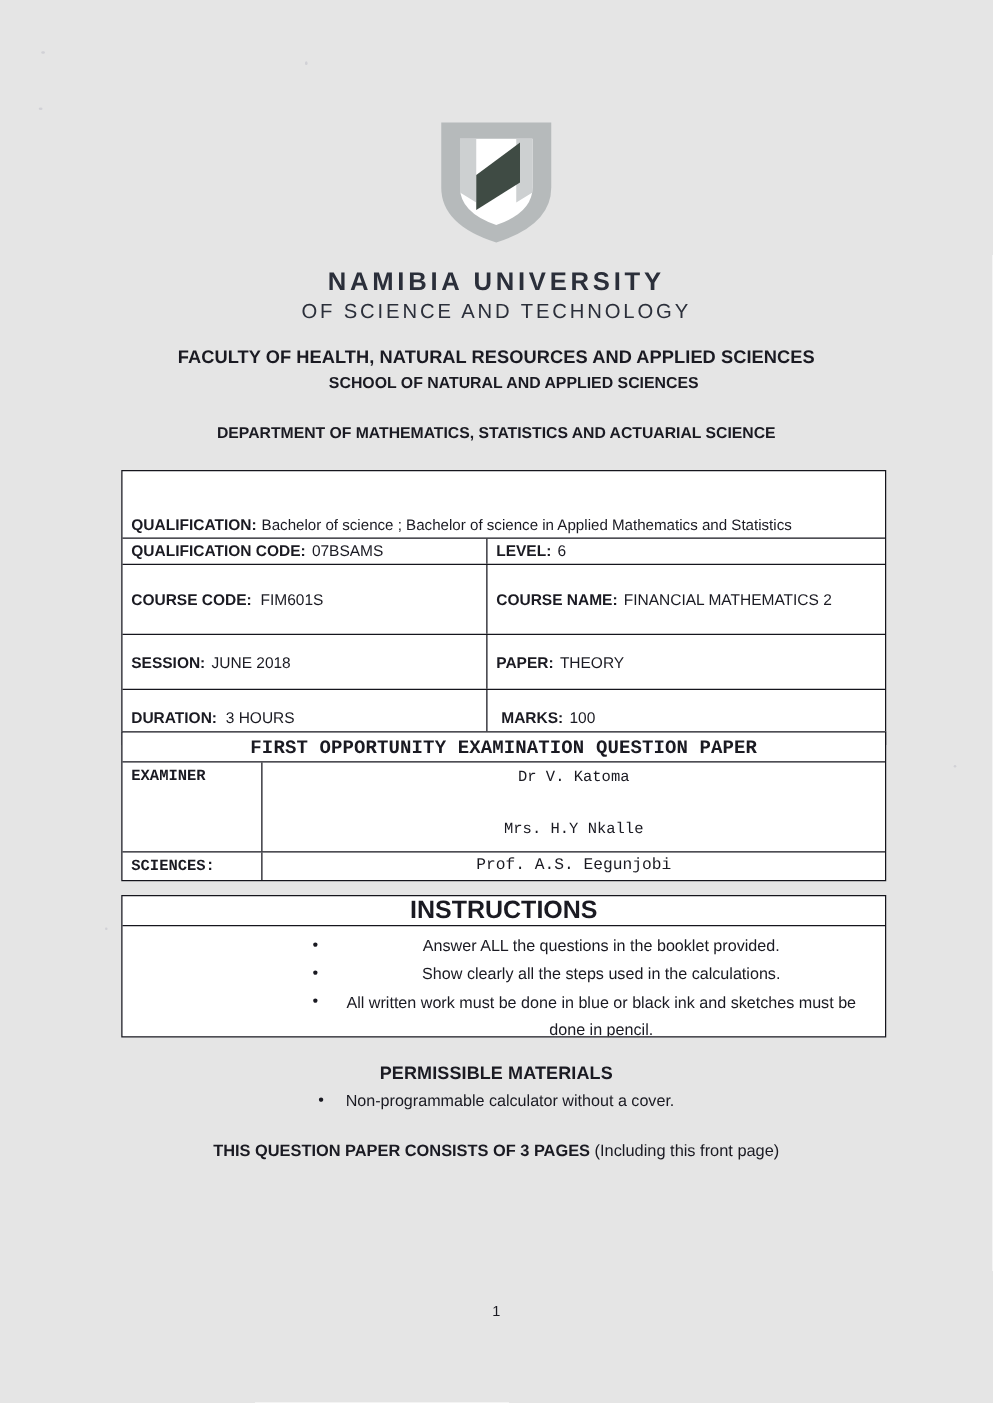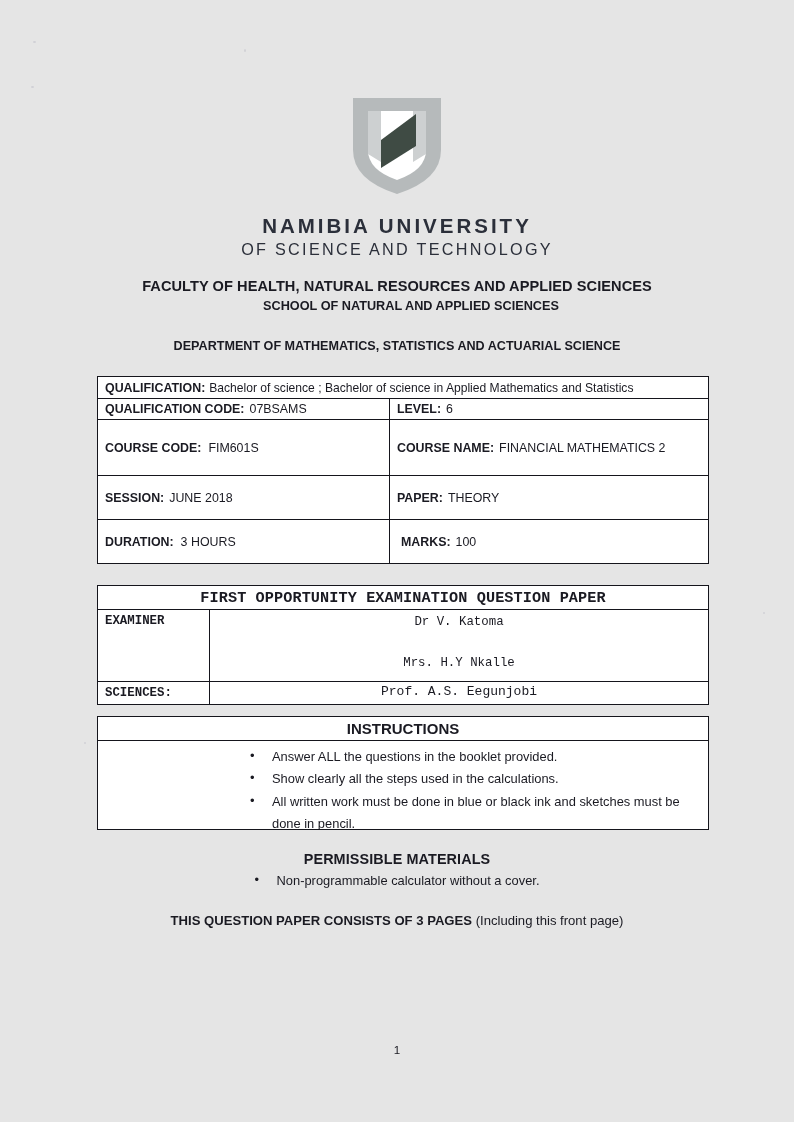--- a/index.html
+++ b/index.html
@@ -109,21 +109,21 @@
     align-items: center;
     font-size: 12.4px;
     overflow: hidden;
   }
   .cell.divider { border-left: 1.3px solid #15151c; }
   .lbl { font-weight: 700; }
   .val { font-weight: 400; }
 
   
   #tbl-qualification { left: 97px; top: 376px; width: 612px; }
-  #tbl-qualification .r-qual    { height: 21px; }
+  #tbl-qualification .r-qual    { height: 21px; margin-top: 32px; }
   #tbl-qualification .r-code    { height: 21px; }
   #tbl-qualification .r-course  { height: 56px; }
   #tbl-qualification .r-session { height: 44px; }
   #tbl-qualification .r-duration{ height: 44px; }
   #tbl-qualification .c-left  { width: 291px; }
   #tbl-qualification .c-right { flex: 1; }
   #tbl-qualification .r-qual .c-full { width: 100%; }
   #tbl-qualification .r-qual .val { font-size: 12.1px; }
 
   
@@ -159,24 +159,24 @@
     padding-top: 0;
     font-size: 13px;
   }
 
   
   #tbl-instructions { left: 97px; top: 716px; width: 612px; }
   #tbl-instructions .r-title { height: 23px; }
   #tbl-instructions .r-title .cell {
     width: 100%;
     justify-content: center;
-    font-size: 15px;
-    font-weight: 700;
-  }
-  #tbl-instructions .r-body { height: 89px; }
+    font-size: 20px;
+    font-weight: 700;
+  }
+  #tbl-instructions .r-body { height: 89px; text-align: center; }
   #tbl-instructions .r-body .cell {
     width: 100%;
     align-items: flex-start;
     padding: 5px 0 0 0;
   }
   .instr-list {
     margin: 0;
     padding: 0;
     list-style: none;
     width: 100%;

